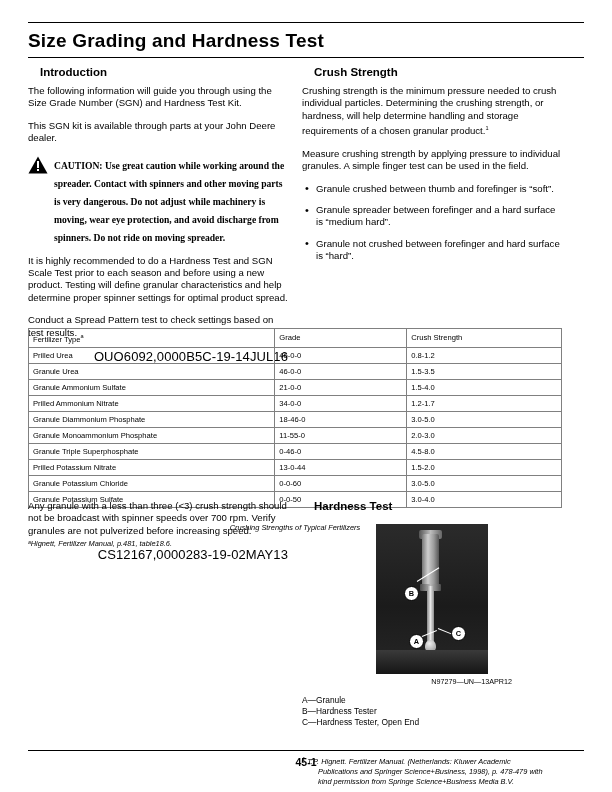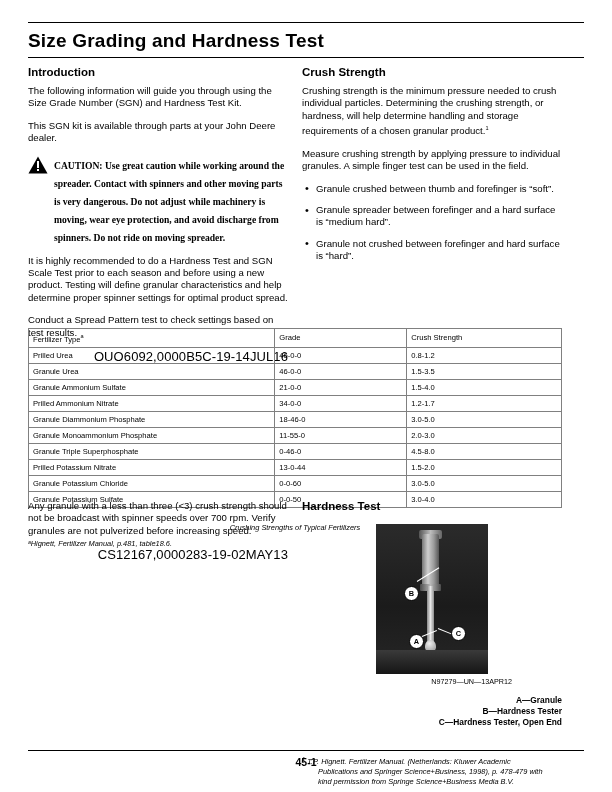--- a/index.html
+++ b/index.html
@@ -53,21 +53,21 @@
   }
   .col-right {
     position: absolute;
     left: 302px; top: 66px;
     width: 260px;
   }
 
   h2.section {
     font-size: 11.5px;
     font-weight: bold;
-    margin: 0 0 7px 0;
+    margin: 0 0 7px 12px;
   }
   p.body {
     font-size: 9.6px;
     line-height: 12.4px;
     margin: 0 0 10px 0;
     text-align: left;
   }
 
   .caution-block {
     position: relative;
@@ -239,24 +239,23 @@
   .lead3 { left: 62px; top: 104px; width: 15px; transform: rotate(22deg); }
 
   .photo-code {
     width: 160px;
     text-align: right;
     font-size: 7.2px;
     margin: 3px auto 0 auto;
   }
   .legend {
     font-size: 8.4px;
-    font-weight: bold;
+    font-weight: normal;
     line-height: 11px;
     margin-top: 9px;
-    text-align: right;
   }
   .footnote-ref {
     font-size: 7.4px;
     font-style: italic;
     line-height: 10px;
     margin-top: 26px;
     padding-left: 6px;
     text-indent: -6px;
   }
   .footnote-ref .indent { display: block; padding-left: 10px; text-indent: 0; }

